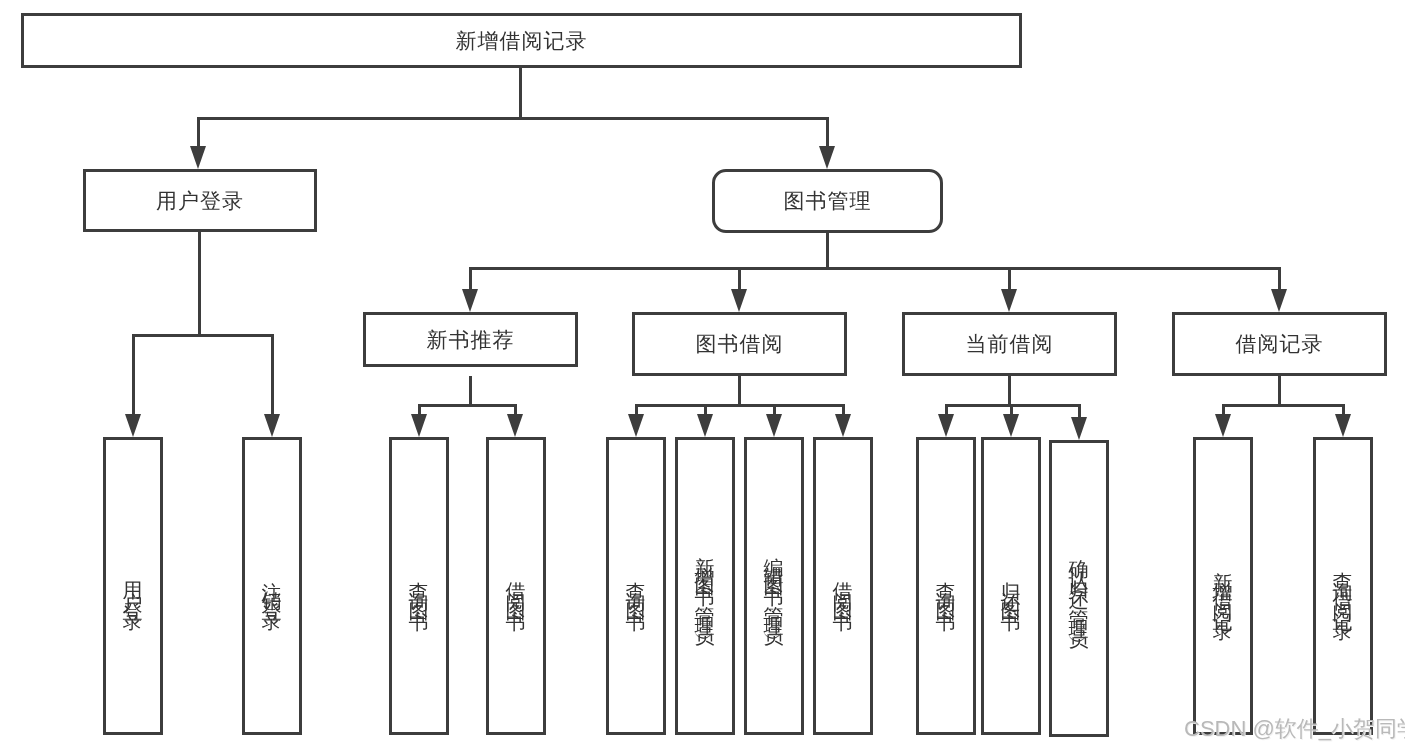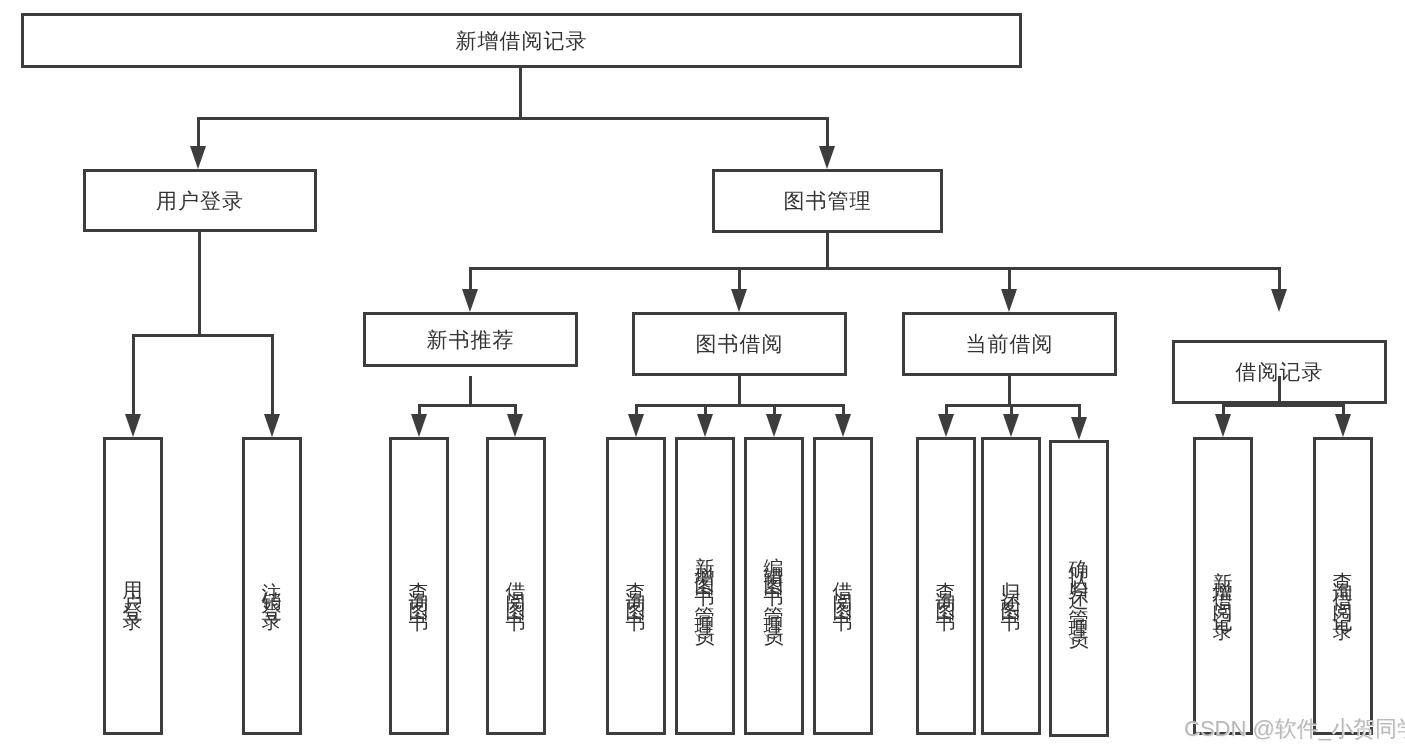--- a/index.html
+++ b/index.html
@@ -83,21 +83,21 @@
   <div class="box" style="left:21px; top:13px; width:1001px; height:55px;">新增借阅记录</div>
 
   <div class="vl" style="left:519px; top:68px; height:51px;"></div>
   <div class="hl" style="left:197px; top:117px; width:632px;"></div>
   <div class="vl" style="left:197px; top:117px; height:33px;"></div>
   <div class="arrow" style="left:190px; top:146px;"></div>
   <div class="vl" style="left:826px; top:117px; height:33px;"></div>
   <div class="arrow" style="left:819px; top:146px;"></div>
 
   <div class="box" style="left:83px; top:169px; width:234px; height:63px;">用户登录</div>
-  <div class="box" style="left:712px; top:169px; width:231px; height:64px;">图书管理</div>
+  <div class="box" style="left:712px; top:169px; width:231px; height:64px;border-radius:14px;">图书管理</div>
 
   <div class="vl" style="left:198px; top:232px; height:104px;"></div>
   <div class="hl" style="left:132px; top:334px; width:142px;"></div>
   <div class="vl" style="left:132px; top:334px; height:84px;"></div>
   <div class="arrow" style="left:125px; top:414px;"></div>
   <div class="vl" style="left:271px; top:334px; height:84px;"></div>
   <div class="arrow" style="left:264px; top:414px;"></div>
 
   <div class="vl" style="left:826px; top:233px; height:37px;"></div>
   <div class="hl" style="left:469px; top:267px; width:812px;"></div>
@@ -106,21 +106,21 @@
   <div class="vl" style="left:738px; top:267px; height:26px;"></div>
   <div class="arrow" style="left:731px; top:289px;"></div>
   <div class="vl" style="left:1008px; top:267px; height:26px;"></div>
   <div class="arrow" style="left:1001px; top:289px;"></div>
   <div class="vl" style="left:1278px; top:267px; height:26px;"></div>
   <div class="arrow" style="left:1271px; top:289px;"></div>
 
   <div class="box" style="left:363px; top:312px; width:215px; height:55px;">新书推荐</div>
   <div class="box" style="left:632px; top:312px; width:215px; height:64px;">图书借阅</div>
   <div class="box" style="left:902px; top:312px; width:215px; height:64px;">当前借阅</div>
-  <div class="box" style="left:1172px; top:312px; width:215px; height:64px;margin-top:28px;">借阅记录</div>
+  <div class="box" style="left:1172px; top:312px; width:215px; height:64px;">借阅记录</div>
 
   <div class="vl" style="left:469px; top:376px; height:31px;"></div>
   <div class="hl" style="left:418px; top:404px; width:99px;"></div>
   <div class="vl" style="left:418px; top:404px; height:14px;"></div>
   <div class="arrow" style="left:411px; top:414px;"></div>
   <div class="vl" style="left:514px; top:404px; height:14px;"></div>
   <div class="arrow" style="left:507px; top:414px;"></div>
 
   <div class="vl" style="left:738px; top:376px; height:31px;"></div>
   <div class="hl" style="left:635px; top:404px; width:209px;"></div>

